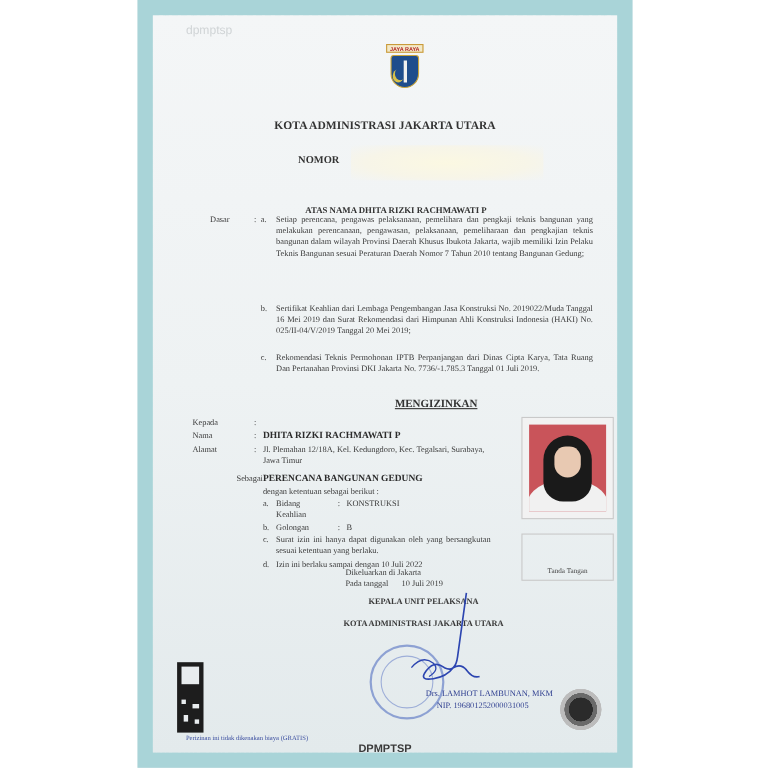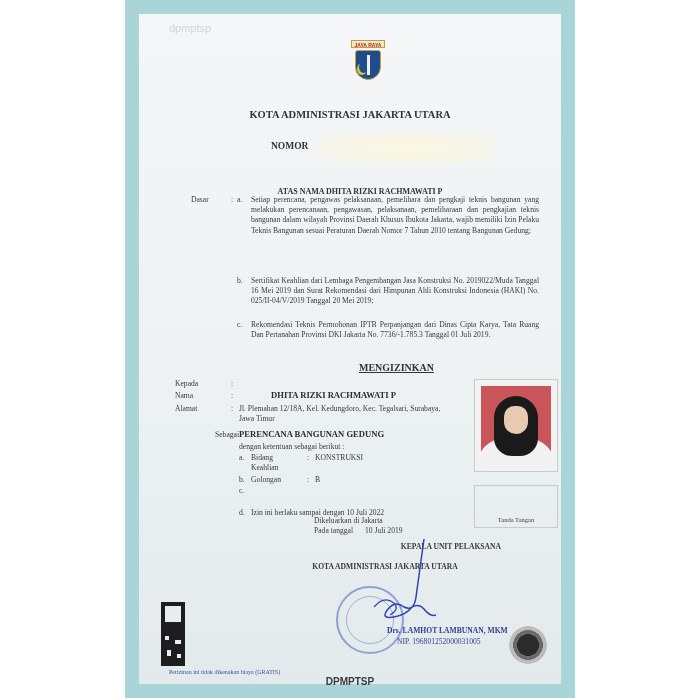--- a/index.html
+++ b/index.html
@@ -98,21 +98,21 @@
     <div class="lbl small" style="left:98px;top:306px;">c.</div>
     <div class="para small" style="left:112px;top:306px;width:288px;">Rekomendasi Teknis Permohonan IPTB Perpanjangan dari Dinas Cipta Karya, Tata Ruang Dan Pertanahan Provinsi DKI Jakarta No. 7736/-1.785.3 Tanggal 01 Juli 2019.</div>
 
     <div class="mengiz">MENGIZINKAN</div>
 
     <div class="lbl small" style="left:36px;top:365px;">Kepada</div>
     <div class="lbl small" style="left:92px;top:365px;">:</div>
 
     <div class="lbl small" style="left:36px;top:377px;">Nama</div>
     <div class="lbl small" style="left:92px;top:377px;">:</div>
-    <div class="lbl bold" style="left:100px;top:376px;margin-left:32px;">DHITA RIZKI RACHMAWATI P</div>
+    <div class="lbl bold" style="left:100px;top:376px;">DHITA RIZKI RACHMAWATI P</div>
 
     <div class="lbl small" style="left:36px;top:390px;">Alamat</div>
     <div class="lbl small" style="left:92px;top:390px;">:</div>
     <div class="para small" style="left:100px;top:390px;width:205px;text-align:left;">Jl. Plemahan 12/18A, Kel. Kedungdoro, Kec. Tegalsari, Surabaya, Jawa Timur</div>
 
     <div class="lbl small" style="left:36px;top:416px;margin-left:40px;">Sebagai</div>
     <div class="lbl small" style="left:92px;top:416px;">:</div>
     <div class="lbl bold" style="left:100px;top:415px;text-align:right;">PERENCANA BANGUNAN GEDUNG</div>
 
     <div class="lbl small" style="left:100px;top:428px;text-align:right;">dengan ketentuan sebagai berikut :</div>
@@ -121,50 +121,51 @@
     <div class="para small" style="left:112px;top:439px;width:50px;text-align:left;">Bidang Keahlian</div>
     <div class="lbl small" style="left:168px;top:439px;">:</div>
     <div class="lbl small" style="left:176px;top:439px;">KONSTRUKSI</div>
 
     <div class="lbl small" style="left:100px;top:461px;">b.</div>
     <div class="lbl small" style="left:112px;top:461px;">Golongan</div>
     <div class="lbl small" style="left:168px;top:461px;">:</div>
     <div class="lbl small" style="left:176px;top:461px;">B</div>
 
     <div class="lbl small" style="left:100px;top:472px;">c.</div>
+    <div class="para small" style="left:112px;top:472px;width:195px;">Surat izin ini hanya dapat digunakan oleh yang bersangkutan sesuai ketentuan yang berlaku.</div>
 
     <div class="lbl small" style="left:100px;top:494px;">d.</div>
     <div class="lbl small" style="left:112px;top:494px;">Izin ini berlaku sampai dengan 10 Juli 2022</div>
 
     <div class="photo-frame">
       <div class="photo">
         <div class="body"></div>
         <div class="hijab"></div>
         <div class="face"></div>
       </div>
     </div>
 
     <div class="sign-box">
       <span>Tanda Tangan</span>
     </div>
 
     <div class="lbl small" style="left:175px;top:502px;">Dikeluarkan di Jakarta</div>
     <div class="lbl small" style="left:175px;top:512px;">Pada tanggal</div>
     <div class="lbl small" style="left:226px;top:512px;">10 Juli 2019</div>
 
-    <div class="hdr small" style="top:528px;left:130px;right:60px;text-align:right;">KEPALA UNIT PELAKSANA</div>
+    <div class="hdr small" style="top:528px;left:130px;right:60px;text-align:center;">KEPALA UNIT PELAKSANA</div>
     <div class="hdr small" style="top:548px;left:130px;right:60px;text-align:center;">KOTA ADMINISTRASI JAKARTA UTARA</div>
 
     <div class="stamp"></div>
     <svg class="signature" viewBox="0 0 80 90">
       <path d="M60 2 L52 60 Q50 75 40 70 Q30 62 22 75 Q18 82 30 80 Q42 78 48 70 Q55 66 60 72 Q66 80 72 78" fill="none" stroke="#2c45b0" stroke-width="1.5"></path>
       <path d="M10 70 Q20 58 30 66 Q36 72 26 78" fill="none" stroke="#2c45b0" stroke-width="1.2"></path>
     </svg>
 
-    <div class="lbl small bl" style="left:248px;top:612px;font-weight:bold;">Drs. LAMHOT LAMBUNAN, MKM</div>
+    <div class="lbl small bl" style="left:248px;top:612px;font-weight:normal;">Drs. LAMHOT LAMBUNAN, MKM</div>
     <div class="lbl small bl" style="left:258px;top:623px;">NIP. 196801252000031005</div>
 
     <div class="seal"></div>
 
     <div class="qr">
       <div class="w" style="left:4px;top:4px;width:16px;height:16px;"></div>
       <div class="w" style="left:4px;top:34px;width:4px;height:4px;"></div>
       <div class="w" style="left:14px;top:38px;width:6px;height:4px;"></div>
       <div class="w" style="left:6px;top:48px;width:4px;height:6px;"></div>
       <div class="w" style="left:16px;top:52px;width:4px;height:4px;"></div>

